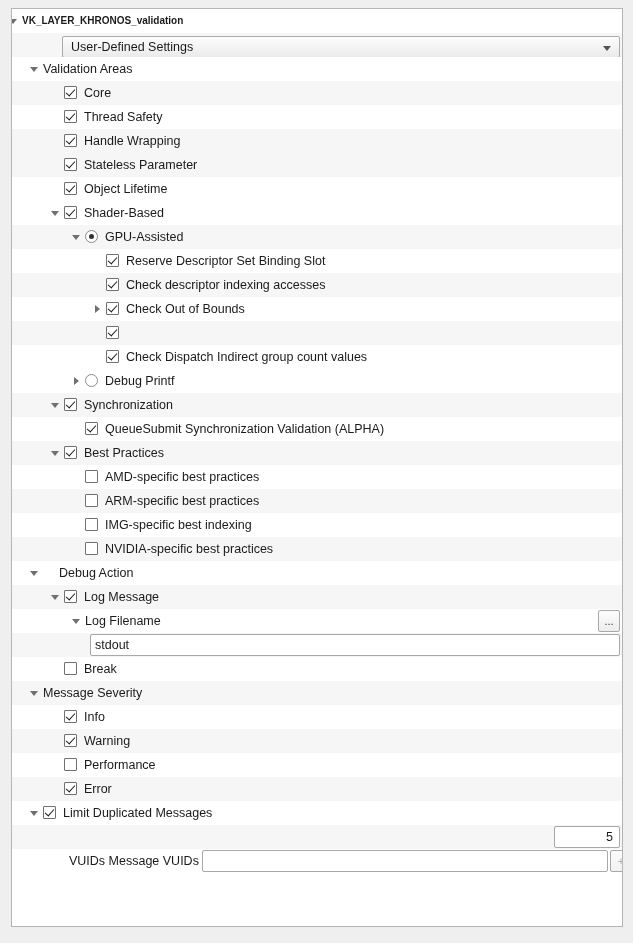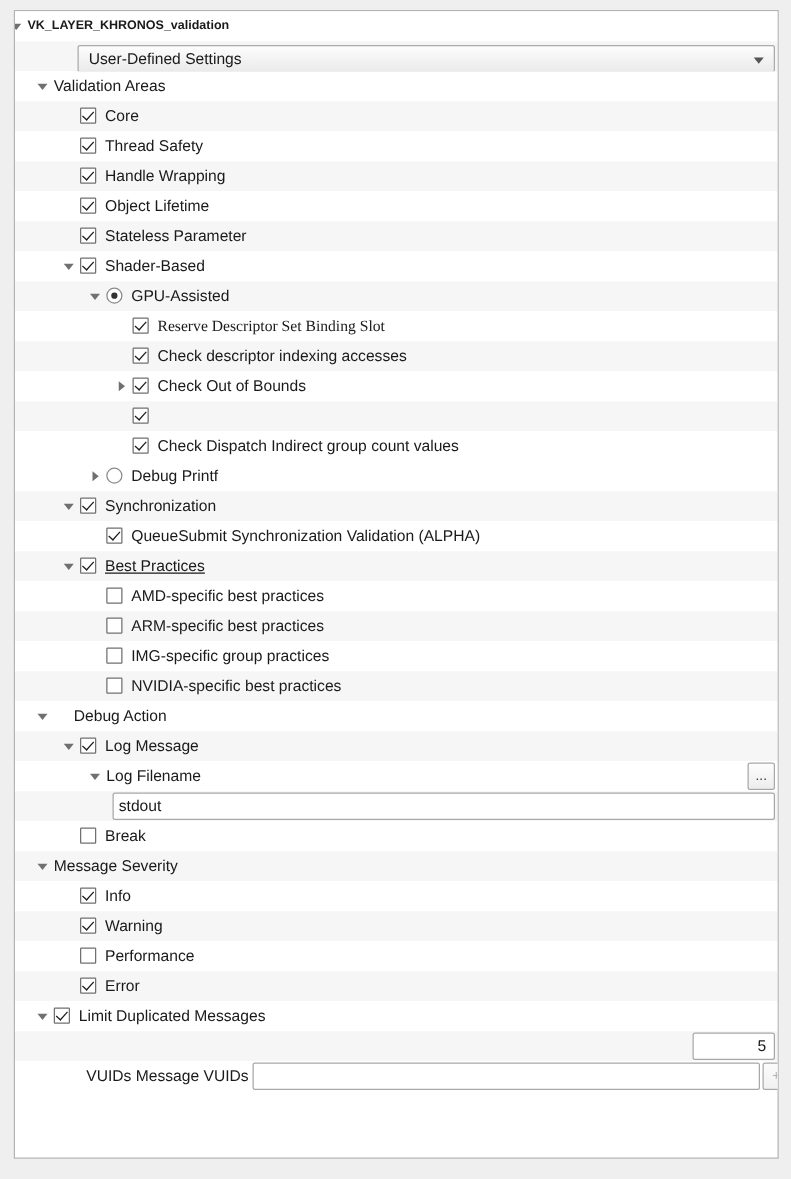--- a/index.html
+++ b/index.html
@@ -174,45 +174,45 @@
       <span class="label" style="left: 72px;">Core</span>
     </div>
     <div class="row plain">
       <div class="cb checked" style="left: 52px; top: 5px;"></div>
       <span class="label" style="left: 72px;">Thread Safety</span>
     </div>
     <div class="row alt">
       <div class="cb checked" style="left: 52px; top: 5px;"></div>
       <span class="label" style="left: 72px;">Handle Wrapping</span>
     </div>
+    <div class="row alt">
+      <div class="cb checked" style="left: 52px; top: 5px;"></div>
+      <span class="label" style="left: 72px;">Stateless Parameter</span>
+    </div>
     <div class="row plain">
       <div class="cb checked" style="left: 52px; top: 5px;"></div>
       <span class="label" style="left: 72px;">Object Lifetime</span>
-    </div>
-    <div class="row alt">
-      <div class="cb checked" style="left: 52px; top: 5px;"></div>
-      <span class="label" style="left: 72px;">Stateless Parameter</span>
     </div>
     <div class="row plain">
       <div class="arrow down" style="left: 36px; top: 0px;">
         <i></i>
       </div>
       <div class="cb checked" style="left: 52px; top: 5px;"></div>
       <span class="label" style="left: 72px;">Shader-Based</span>
     </div>
     <div class="row alt">
       <div class="arrow down" style="left: 57px; top: 0px;">
         <i></i>
       </div>
       <div class="rb on" style="left: 73px; top: 5px;"></div>
       <span class="label" style="left: 93px;">GPU-Assisted</span>
     </div>
     <div class="row plain">
       <div class="cb checked" style="left: 94px; top: 5px;"></div>
-      <span class="label" style="left: 114px; font-family: Liberation Serif, serif;">Reserve Descriptor Set Binding Slot</span>
+      <span class="label" style="left: 114px;">Reserve Descriptor Set Binding Slot</span>
     </div>
     <div class="row alt">
       <div class="cb checked" style="left: 94px; top: 5px;"></div>
       <span class="label" style="left: 114px;">Check descriptor indexing accesses</span>
     </div>
     <div class="row plain">
       <div class="arrow right" style="left: 78px; top: 0px;">
         <i></i>
       </div>
       <div class="cb checked" style="left: 94px; top: 5px;"></div>
@@ -241,33 +241,33 @@
     </div>
     <div class="row plain">
       <div class="cb checked" style="left: 73px; top: 5px;"></div>
       <span class="label" style="left: 93px;">QueueSubmit Synchronization Validation (ALPHA)</span>
     </div>
     <div class="row alt">
       <div class="arrow down" style="left: 36px; top: 0px;">
         <i></i>
       </div>
       <div class="cb checked" style="left: 52px; top: 5px;"></div>
-      <span class="label" style="left: 72px; text-decoration: underline;">Best Practices</span>
+      <span class="label" style="left: 72px;">Best Practices</span>
     </div>
     <div class="row plain">
       <div class="cb" style="left: 73px; top: 5px;"></div>
       <span class="label" style="left: 93px;">AMD-specific best practices</span>
     </div>
     <div class="row alt">
       <div class="cb" style="left: 73px; top: 5px;"></div>
       <span class="label" style="left: 93px;">ARM-specific best practices</span>
     </div>
     <div class="row plain">
       <div class="cb" style="left: 73px; top: 5px;"></div>
-      <span class="label" style="left: 93px;">IMG-specific group practices</span>
+      <span class="label" style="left: 93px;">IMG-specific best indexing</span>
     </div>
     <div class="row alt">
       <div class="cb" style="left: 73px; top: 5px;"></div>
       <span class="label" style="left: 93px;">NVIDIA-specific best practices</span>
     </div>
     <div class="row plain">
       <div class="arrow down" style="left: 15px; top: 0px;">
         <i></i>
       </div>
       <span class="label" style="left: 47px;">Debug Action</span>

